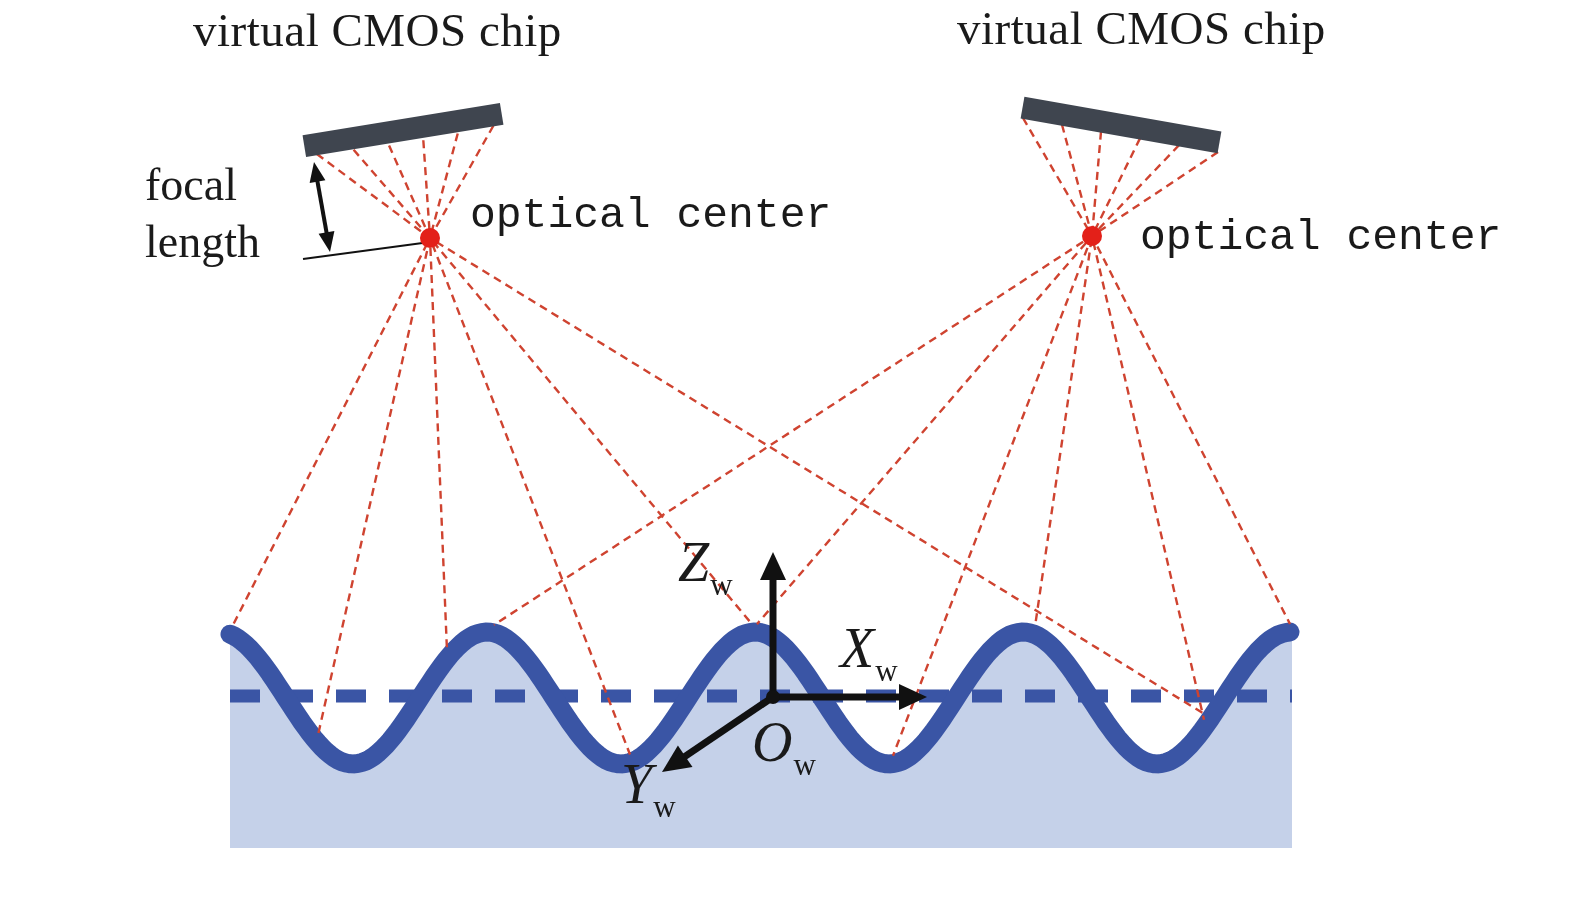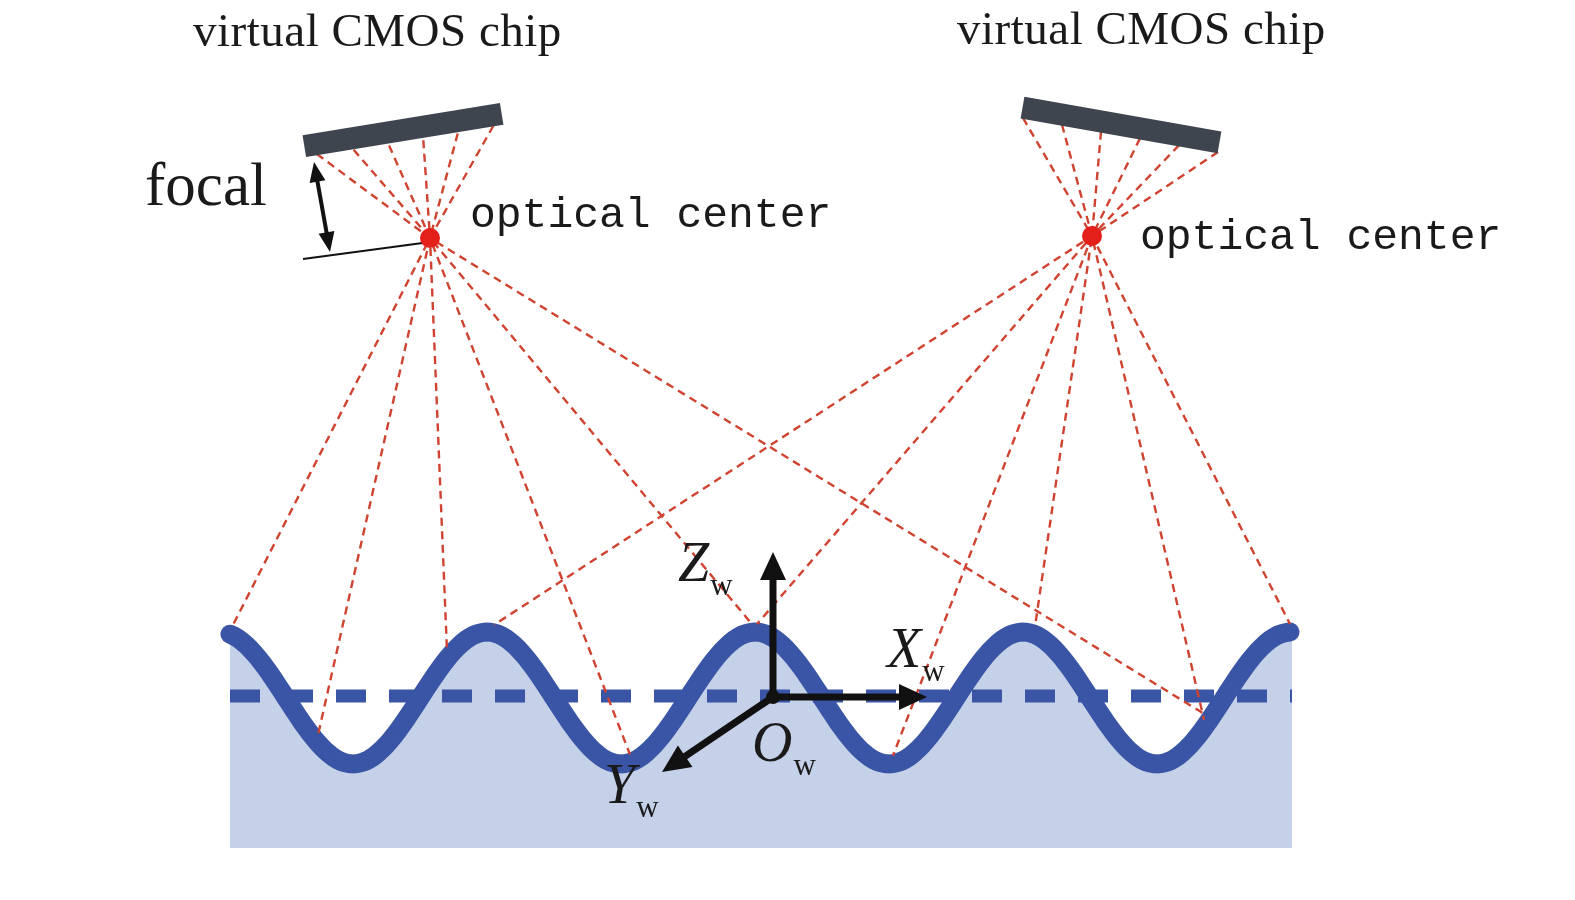--- a/index.html
+++ b/index.html
@@ -15,21 +15,21 @@
   }
   .stage svg{position:absolute;left:0;top:0;}
   .lbl{
     position:absolute;
     white-space:nowrap;
     line-height:1.1;
     user-select:none;
   }
   .title{font-size:47px;letter-spacing:0.5px;}
   .annot{font-size:43px;font-family:Liberation Mono, monospace;}
-  .focal{font-size:61px;line-height:57px;}
+  .focal{font-size:46px;line-height:57px;}
   .axis-label .main{font-style:italic;font-size:56px;}
   .axis-label .sub{font-size:31px;vertical-align:-14px;margin-left:1px;}
 </style>
 </head>
 <body style="--ink: #1a1a1a;">
 
 <div class="stage">
 
   <svg id="diagram" width="1575" height="900" viewBox="0 0 1575 900">
       <path d="M 230 848 L 230 643.7 L 234 645.5 L 238 647.9 L 242 650.9 L 246 654.3 L 250 658.2 L 254 662.5 L 258 667.2 L 262 672.3 L 266 677.7 L 270 683.3 L 274 689.2 L 278 695.2 L 282 701.3 L 286 707.5 L 290 713.7 L 294 719.8 L 298 725.8 L 302 731.7 L 306 737.3 L 310 742.7 L 314 747.8 L 318 752.5 L 322 756.8 L 326 760.7 L 330 764.1 L 334 767.1 L 338 769.5 L 342 771.3 L 346 772.6 L 350 773.3 L 354 773.5 L 358 773.0 L 362 772.0 L 366 770.5 L 370 768.3 L 374 765.7 L 378 762.5 L 382 758.8 L 386 754.7 L 390 750.2 L 394 745.3 L 398 740.1 L 402 734.5 L 406 728.8 L 410 722.8 L 414 716.8 L 418 710.6 L 422 704.4 L 426 698.2 L 430 692.2 L 434 686.2 L 438 680.5 L 442 674.9 L 446 669.7 L 450 664.8 L 454 660.3 L 458 656.2 L 462 652.5 L 466 649.3 L 470 646.7 L 474 644.5 L 478 643.0 L 482 642.0 L 486 641.5 L 490 641.7 L 494 642.4 L 498 643.7 L 502 645.5 L 506 647.9 L 510 650.9 L 514 654.3 L 518 658.2 L 522 662.5 L 526 667.2 L 530 672.3 L 534 677.7 L 538 683.3 L 542 689.2 L 546 695.2 L 550 701.3 L 554 707.5 L 558 713.7 L 562 719.8 L 566 725.8 L 570 731.7 L 574 737.3 L 578 742.7 L 582 747.8 L 586 752.5 L 590 756.8 L 594 760.7 L 598 764.1 L 602 767.1 L 606 769.5 L 610 771.3 L 614 772.6 L 618 773.3 L 622 773.5 L 626 773.0 L 630 772.0 L 634 770.5 L 638 768.3 L 642 765.7 L 646 762.5 L 650 758.8 L 654 754.7 L 658 750.2 L 662 745.3 L 666 740.1 L 670 734.5 L 674 728.8 L 678 722.8 L 682 716.8 L 686 710.6 L 690 704.4 L 694 698.2 L 698 692.2 L 702 686.2 L 706 680.5 L 710 674.9 L 714 669.7 L 718 664.8 L 722 660.3 L 726 656.2 L 730 652.5 L 734 649.3 L 738 646.7 L 742 644.5 L 746 643.0 L 750 642.0 L 754 641.5 L 758 641.7 L 762 642.4 L 766 643.7 L 770 645.5 L 774 647.9 L 778 650.9 L 782 654.3 L 786 658.2 L 790 662.5 L 794 667.2 L 798 672.3 L 802 677.7 L 806 683.3 L 810 689.2 L 814 695.2 L 818 701.3 L 822 707.5 L 826 713.7 L 830 719.8 L 834 725.8 L 838 731.7 L 842 737.3 L 846 742.7 L 850 747.8 L 854 752.5 L 858 756.8 L 862 760.7 L 866 764.1 L 870 767.1 L 874 769.5 L 878 771.3 L 882 772.6 L 886 773.3 L 890 773.5 L 894 773.0 L 898 772.0 L 902 770.5 L 906 768.3 L 910 765.7 L 914 762.5 L 918 758.8 L 922 754.7 L 926 750.2 L 930 745.3 L 934 740.1 L 938 734.5 L 942 728.8 L 946 722.8 L 950 716.8 L 954 710.6 L 958 704.4 L 962 698.2 L 966 692.2 L 970 686.2 L 974 680.5 L 978 674.9 L 982 669.7 L 986 664.8 L 990 660.3 L 994 656.2 L 998 652.5 L 1002 649.3 L 1006 646.7 L 1010 644.5 L 1014 643.0 L 1018 642.0 L 1022 641.5 L 1026 641.7 L 1030 642.4 L 1034 643.7 L 1038 645.5 L 1042 647.9 L 1046 650.9 L 1050 654.3 L 1054 658.2 L 1058 662.5 L 1062 667.2 L 1066 672.3 L 1070 677.7 L 1074 683.3 L 1078 689.2 L 1082 695.2 L 1086 701.3 L 1090 707.5 L 1094 713.7 L 1098 719.8 L 1102 725.8 L 1106 731.7 L 1110 737.3 L 1114 742.7 L 1118 747.8 L 1122 752.5 L 1126 756.8 L 1130 760.7 L 1134 764.1 L 1138 767.1 L 1142 769.5 L 1146 771.3 L 1150 772.6 L 1154 773.3 L 1158 773.5 L 1162 773.0 L 1166 772.0 L 1170 770.5 L 1174 768.3 L 1178 765.7 L 1182 762.5 L 1186 758.8 L 1190 754.7 L 1194 750.2 L 1198 745.3 L 1202 740.1 L 1206 734.5 L 1210 728.8 L 1214 722.8 L 1218 716.8 L 1222 710.6 L 1226 704.4 L 1230 698.2 L 1234 692.2 L 1238 686.2 L 1242 680.5 L 1246 674.9 L 1250 669.7 L 1254 664.8 L 1258 660.3 L 1262 656.2 L 1266 652.5 L 1270 649.3 L 1274 646.7 L 1278 644.5 L 1282 643.0 L 1286 642.0 L 1290 641.5 L 1292 641.5 L 1292 848 Z" fill="#c5d1e9" stroke="none"></path>
@@ -63,35 +63,36 @@
       <circle cx="430" cy="238" r="10" fill="#e32019"></circle>
       <circle cx="1092" cy="236" r="10" fill="#e32019"></circle>
     </svg>
 
   <div class="lbl title" style="left:193px;top:5px;">virtual CMOS chip</div>
 
   <div class="lbl title" style="left:957px;top:3px;">virtual CMOS chip</div>
 
   <div class="lbl focal" style="left:145px;top:156px;">
     <div>focal</div>
+    <div>length</div>
   </div>
 
   <div class="lbl annot" style="left:470px;top:192px;">optical center</div>
 
   <div class="lbl annot" style="left:1140px;top:214px;">optical center</div>
 
   <div class="lbl axis-label" style="left:678px;top:532px;">
     <span class="main">Z</span><span class="sub">w</span>
   </div>
 
-  <div class="lbl axis-label" style="left:840px;top:618px;margin-left:47px;">
+  <div class="lbl axis-label" style="left:840px;top:618px;">
     <span class="main">X</span><span class="sub">w</span>
   </div>
 
-  <div class="lbl axis-label" style="left:604px;top:754px;text-align:center;">
+  <div class="lbl axis-label" style="left:621px;top:754px;text-align:center;">
     <span class="main">Y</span><span class="sub">w</span>
   </div>
 
   <div class="lbl axis-label" style="left:752px;top:712px;">
     <span class="main">O</span><span class="sub">w</span>
   </div>
 
 </div>
 
 </body></html>

